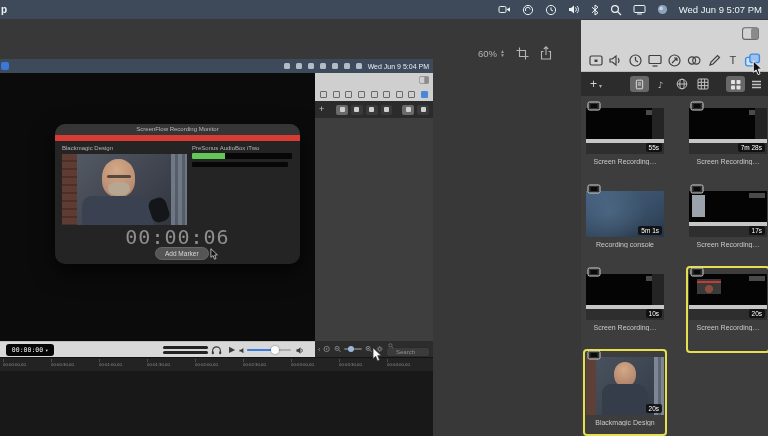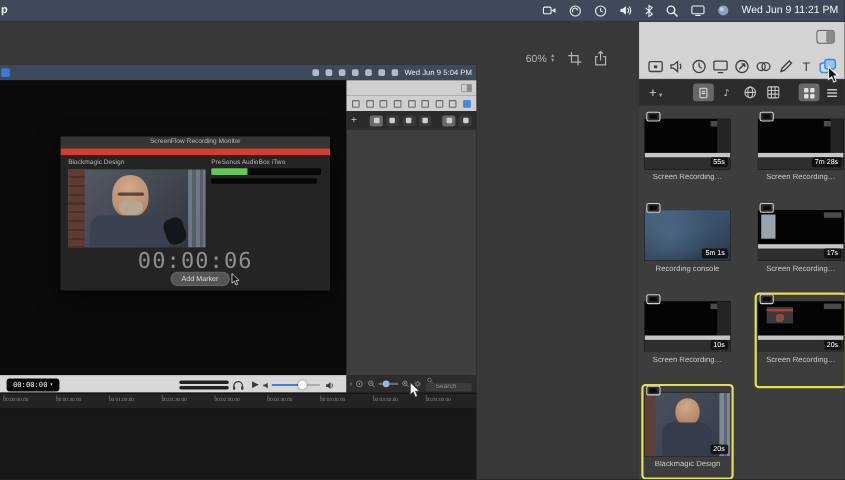--- a/index.html
+++ b/index.html
@@ -63,21 +63,21 @@
   .tl-slider i{position:absolute;left:24px;top:-3px;width:8px;height:8px;background:#fdfdfd;border-radius:50%;box-shadow:0 0 2px rgba(0,0,0,.5);}
 
   
   .in-ruler{position:absolute;left:0;top:298px;width:433px;height:14px;background:#232323;border-top:1px solid #141414;box-sizing:border-box;}
   .tick{position:absolute;top:1px;}
   .tick i{display:block;width:1px;height:3px;background:#4c4c4c;}
   .tick span{display:block;font-size:6px;color:#8d8d8d;transform:scale(.72);transform-origin:left top;white-space:nowrap;}
   .in-tracks{position:absolute;left:0;top:312px;width:433px;height:84px;background:#181818;}
 
   
-  .monitor{position:absolute;left:55px;top:65px;width:245px;height:140px;background:#242424;border-radius:0;
+  .monitor{position:absolute;left:55px;top:65px;width:245px;height:140px;background:#242424;border-radius:10px;
            box-shadow:0 8px 22px rgba(0,0,0,.65);overflow:hidden;}
   .mon-title{position:absolute;left:0;top:0;width:245px;height:11px;background:#353535;}
   .mon-dots{position:absolute;left:5px;top:3px;display:flex;gap:3px;}
   .mon-dots i{width:5px;height:5px;border-radius:50%;background:#7c7c7c;}
   .mon-title span{display:block;text-align:center;font-size:6px;line-height:11px;color:#b8b8b8;}
   .redbar{position:absolute;left:0;top:11px;width:245px;height:6px;background:#d63c34;}
   .mon-label{position:absolute;font-size:6px;color:#b4b4b4;}
   .cam{position:absolute;left:7px;top:30px;width:125px;height:71px;overflow:hidden;background:linear-gradient(135deg,#565c67,#2e323b);}
   .cam-brick{position:absolute;left:0;top:0;width:15px;height:71px;background:repeating-linear-gradient(#5e3c33 0 6px,#4c2f28 6px 8px);}
   .cam-blind{position:absolute;right:0;top:0;width:16px;height:71px;background:repeating-linear-gradient(90deg,#7d8694 0 4px,#5d6672 4px 7px);opacity:.8;}
@@ -203,21 +203,21 @@
             <rect x="1" y="1.5" width="11" height="7" rx="1"></rect>
             <path d="M4.5 10 h4" stroke-linecap="round"></path>
           </svg>
         </span>
       <span>
           <svg width="11" height="11" viewBox="0 0 11 11">
             <circle cx="5.5" cy="5.5" r="4.6" fill="#8fa2bd"></circle>
             <circle cx="4.2" cy="4.4" r="1.8" fill="#c6d4e6"></circle>
           </svg>
         </span>
-      <span class="mb-clock">Wed Jun 9 11:21 PM</span>
+      <span class="mb-clock">Wed Jun 9 5:07 PM</span>
     </div>
   </div>
 
   <div class="canvas">
 
     <div class="outer-zoom">
       <span class="oz-label">
         <span>60%</span>
         <span class="stepper">
             <span>▲</span>

